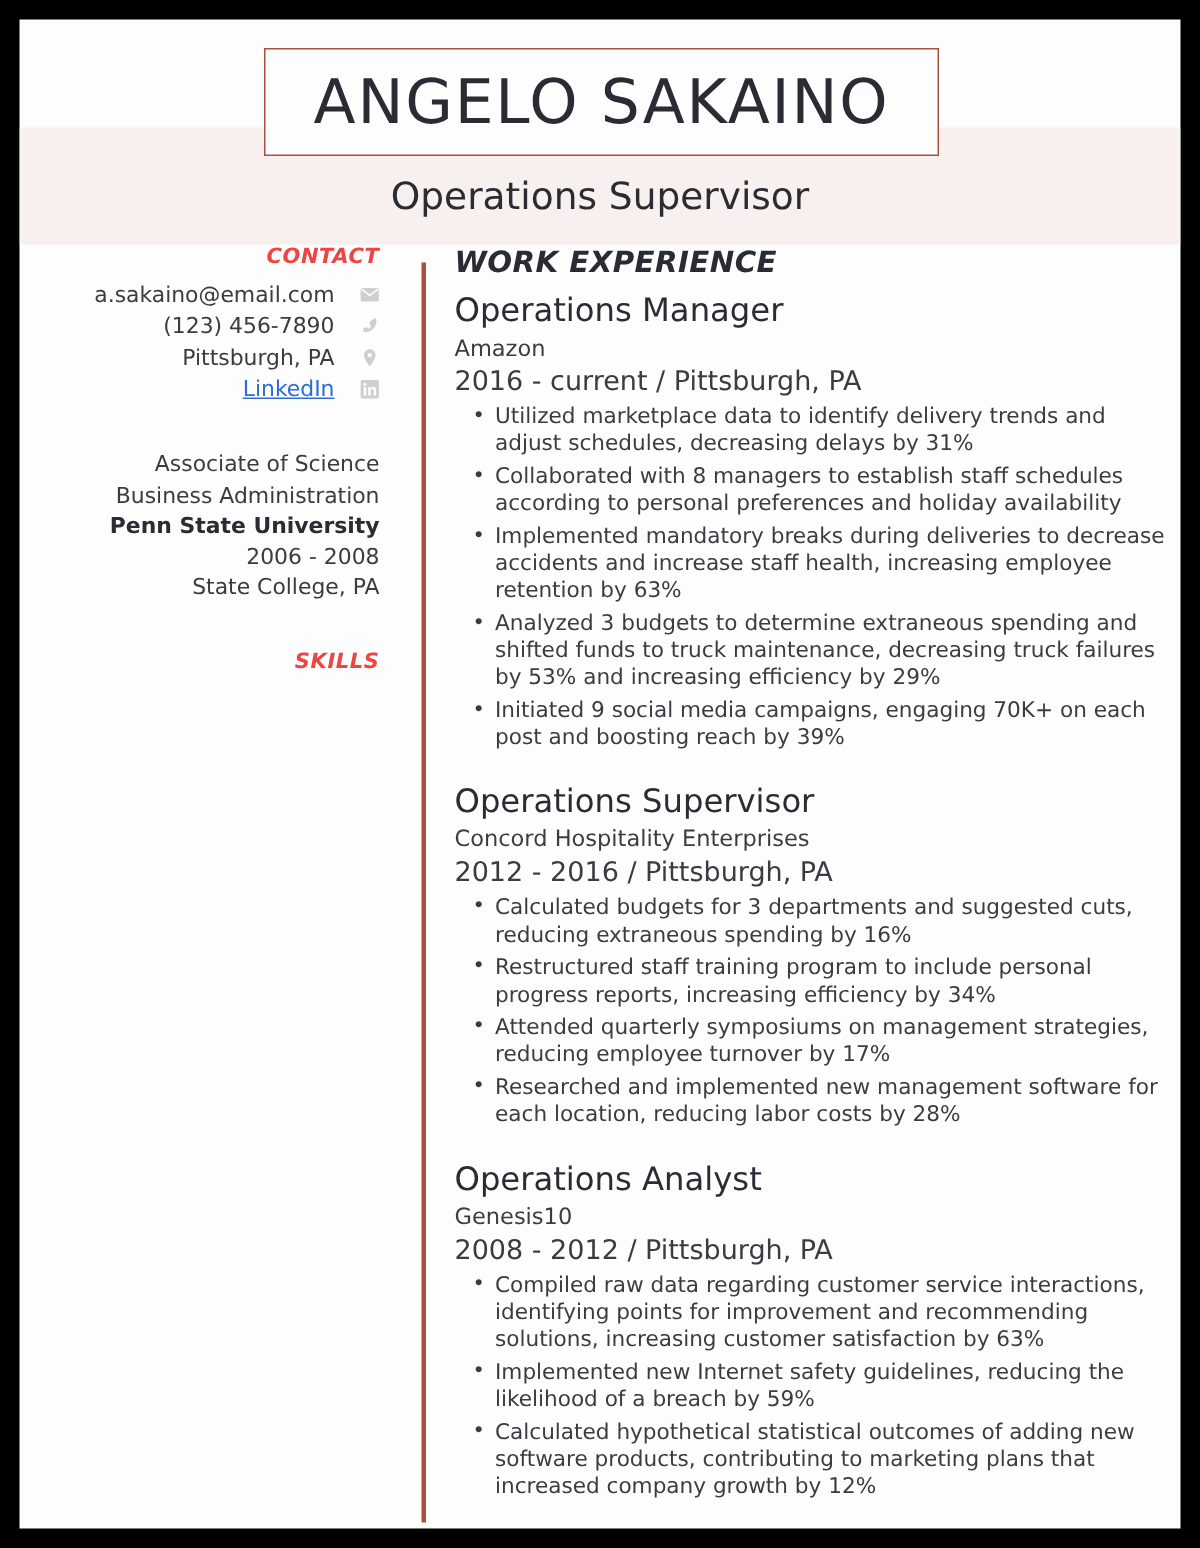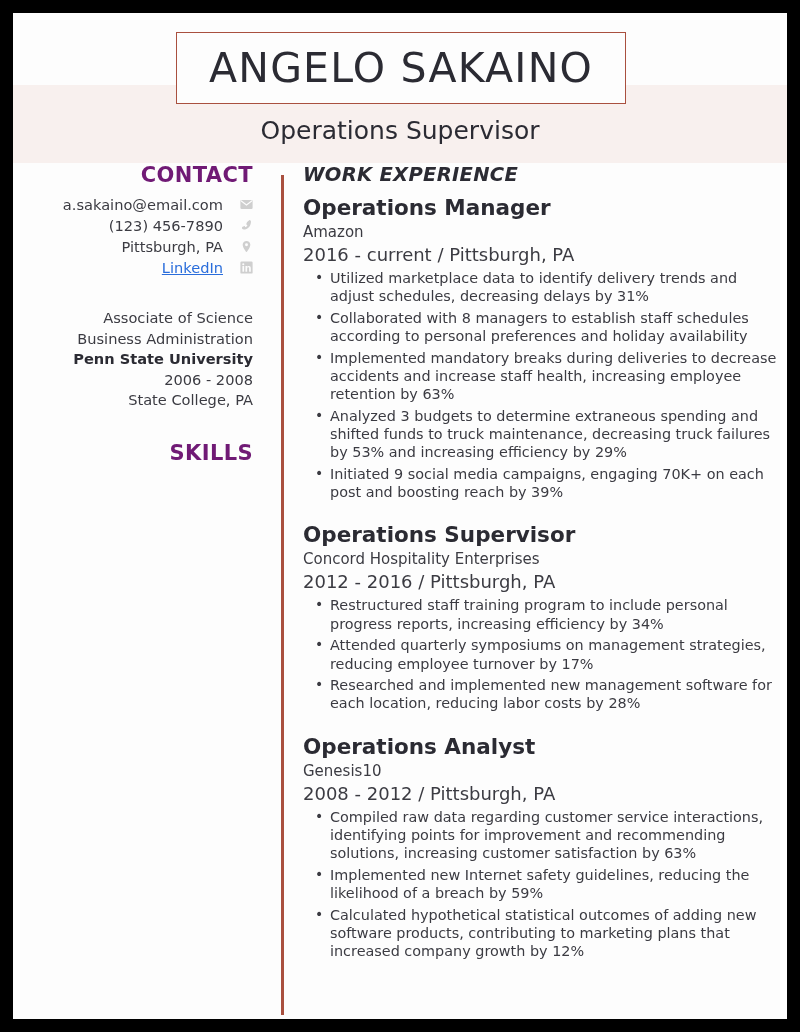--- a/index.html
+++ b/index.html
@@ -86,25 +86,26 @@
   #left-col {
     position: absolute;
     left: 0;
     top: 0;
     width: 252px;
     text-align: right;
     padding-right: 12px;
   }
 
   .side-head {
-    font-size: 21px;
+    font-size: 14px;
     font-weight: bold;
-    color: #701a75;
+    color: #ef4444;
     letter-spacing: 0.4px;
     margin-bottom: 7px;
+    font-style: italic;
   }
 
   .side-line {
     font-size: 14.6px;
     color: #3b3b42;
     line-height: 20.5px;
     white-space: nowrap;
   }
   .side-line.bold { font-weight: bold; color: #2b2b33; }
 
@@ -148,21 +149,21 @@
     letter-spacing: 0.3px;
     margin-bottom: 9px;
     font-style: italic;
   }
 
   .job { margin-bottom: 21px; }
 
   .job-title {
     font-size: 21.5px;
     color: #2b2b33;
-    font-weight: 700;
+    font-weight: 400;
     line-height: 26px;
   }
   .job-company {
     font-size: 15px;
     color: #3b3b42;
     line-height: 21px;
     margin-top: 1px;
   }
   .job-meta {
     font-size: 18px;
@@ -279,20 +280,21 @@
               <li>Implemented mandatory breaks during deliveries to decrease accidents and increase staff health, increasing employee retention by 63%</li>
               <li>Analyzed 3 budgets to determine extraneous spending and shifted funds to truck maintenance, decreasing truck failures by 53% and increasing efficiency by 29%</li>
               <li>Initiated 9 social media campaigns, engaging 70K+ on each post and boosting reach by 39%</li>
             </ul>
           </div>
           <div class="job">
             <div class="job-title">Operations Supervisor</div>
             <div class="job-company">Concord Hospitality Enterprises</div>
             <div class="job-meta">2012 - 2016  /  Pittsburgh, PA</div>
             <ul class="bullets">
+              <li>Calculated budgets for 3 departments and suggested cuts, reducing extraneous spending by 16%</li>
               <li>Restructured staff training program to include personal progress reports, increasing efficiency by 34%</li>
               <li>Attended quarterly symposiums on management strategies, reducing employee turnover by 17%</li>
               <li>Researched and implemented new management software for each location, reducing labor costs by 28%</li>
             </ul>
           </div>
           <div class="job">
             <div class="job-title">Operations Analyst</div>
             <div class="job-company">Genesis10</div>
             <div class="job-meta">2008 - 2012  /  Pittsburgh, PA</div>
             <ul class="bullets">

